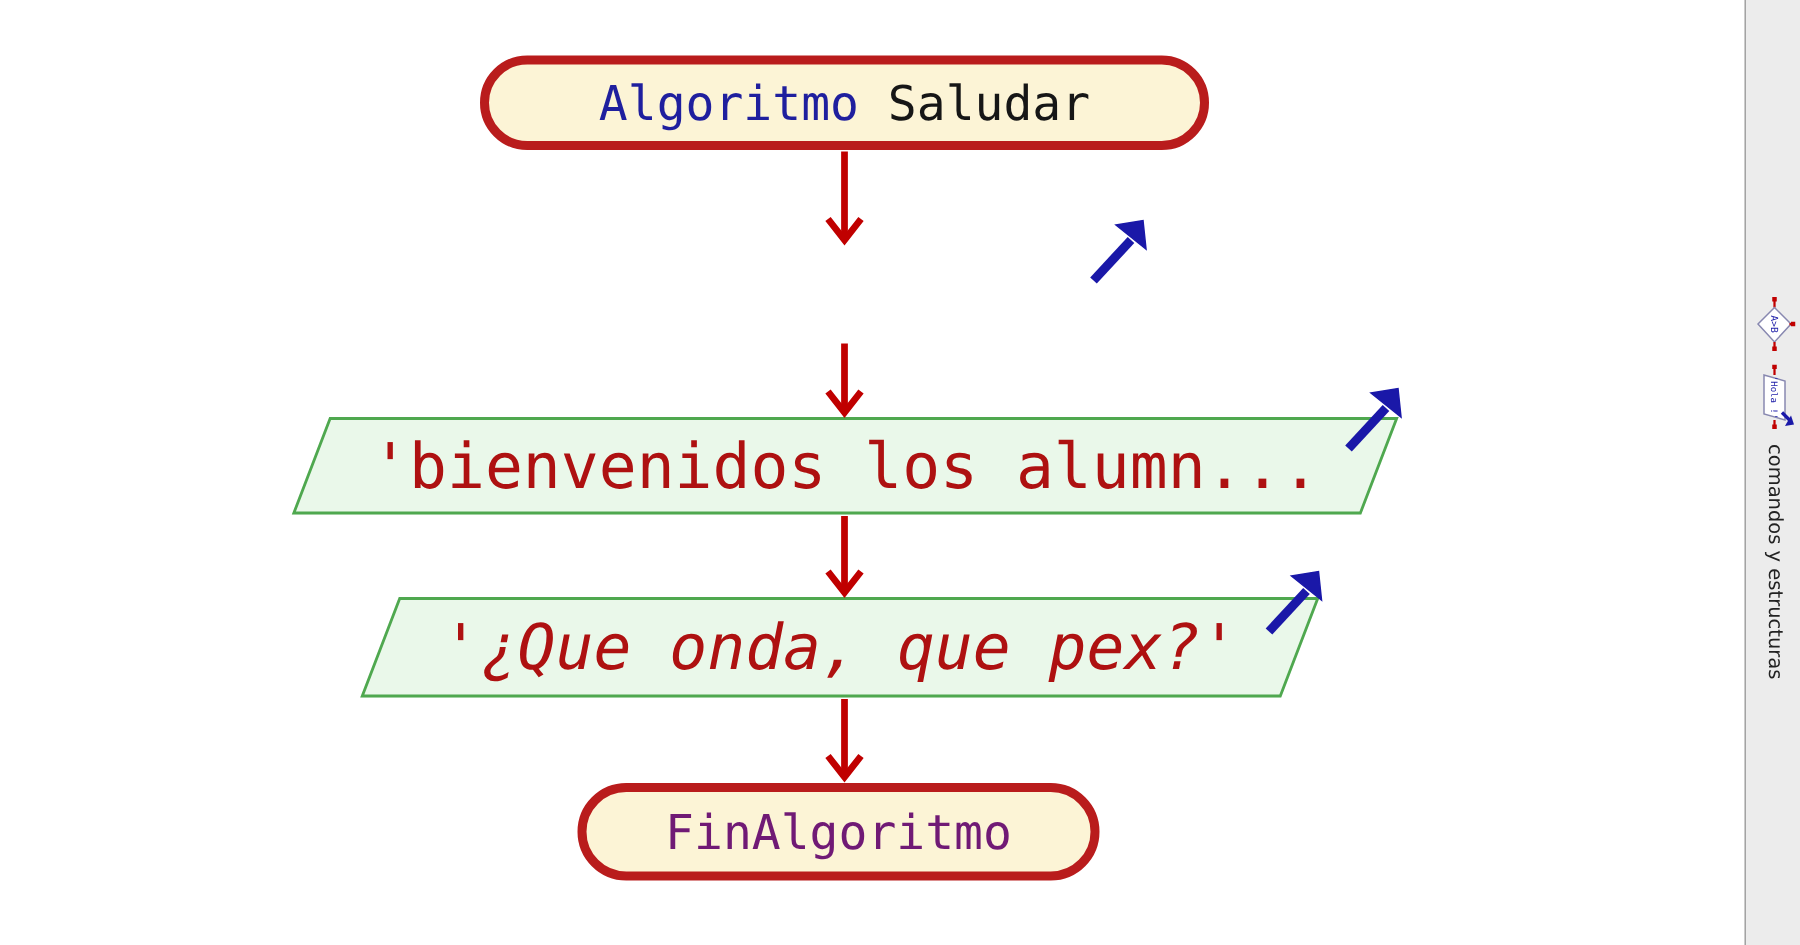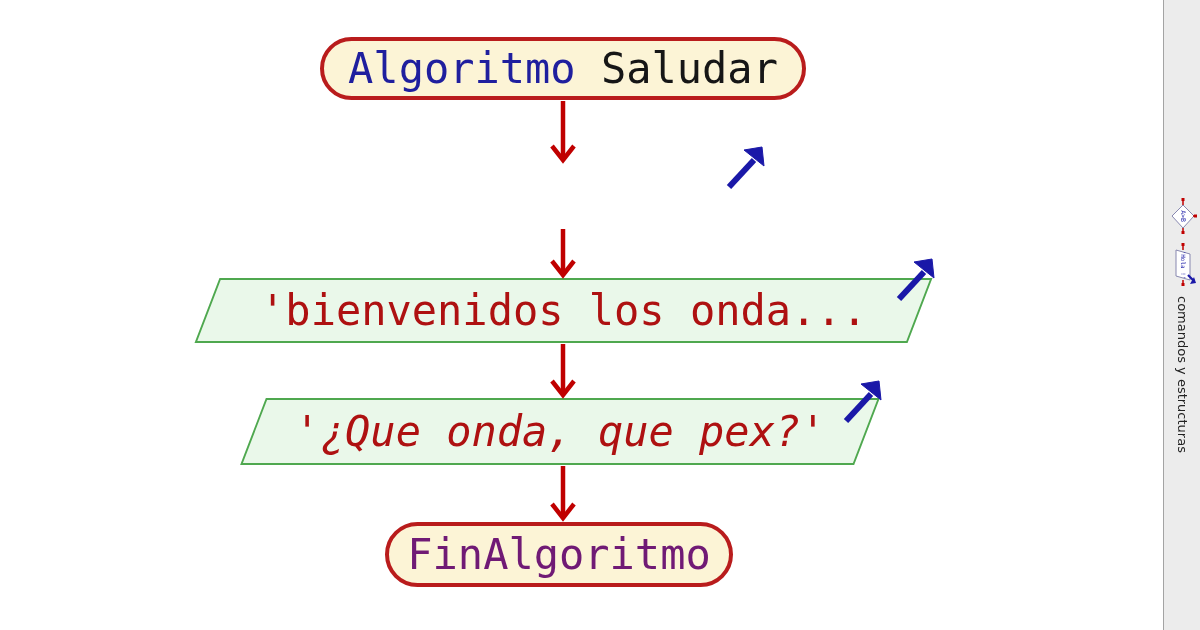--- a/index.html
+++ b/index.html
@@ -7,25 +7,25 @@
     width:1200px;height:630px;position:relative;overflow:hidden;
     background:#ffffff;
     font-family:"DejaVu Sans Mono", monospace;
   }
   .canvas{position:absolute;inset:0;}
 
   
   .pill{
     position:absolute;
     background:#FCF4D6;
-    border:4px solid #b91c1c;
+    border:6px solid #b91c1c;
     border-radius:34px;
     display:flex;align-items:center;justify-content:center;
     box-sizing:border-box;
-    font-size:42px;
+    font-size:32px;
     white-space:pre;
   }
   .pill .kw{color:#1F1F9E;}
   .pill .nm{color:#161616;}
   #start-node{left:320px;top:37px;width:486px;height:63px;}
   #end-node{left:385px;top:522px;width:348px;height:65px;color:#701a75;}
 
   
   .para{position:absolute;}
   .para .bg{
@@ -68,21 +68,21 @@
 
 <div class="canvas">
 
   <div class="pill" id="start-node">
     <span class="kw">Algoritmo</span><span class="nm"> Saludar</span>
   </div>
 
 
   <div class="para" id="out-2">
     <div class="bg"></div>
-    <div class="txt">'bienvenidos los onda...</div>
+    <div class="txt">'bienvenidos los alumn...</div>
   </div>
 
   <div class="para" id="out-3">
     <div class="bg"></div>
     <div class="txt">'¿Que onda, que pex?'</div>
   </div>
 
   <div class="pill" id="end-node">
     <span>FinAlgoritmo</span>
   </div>

